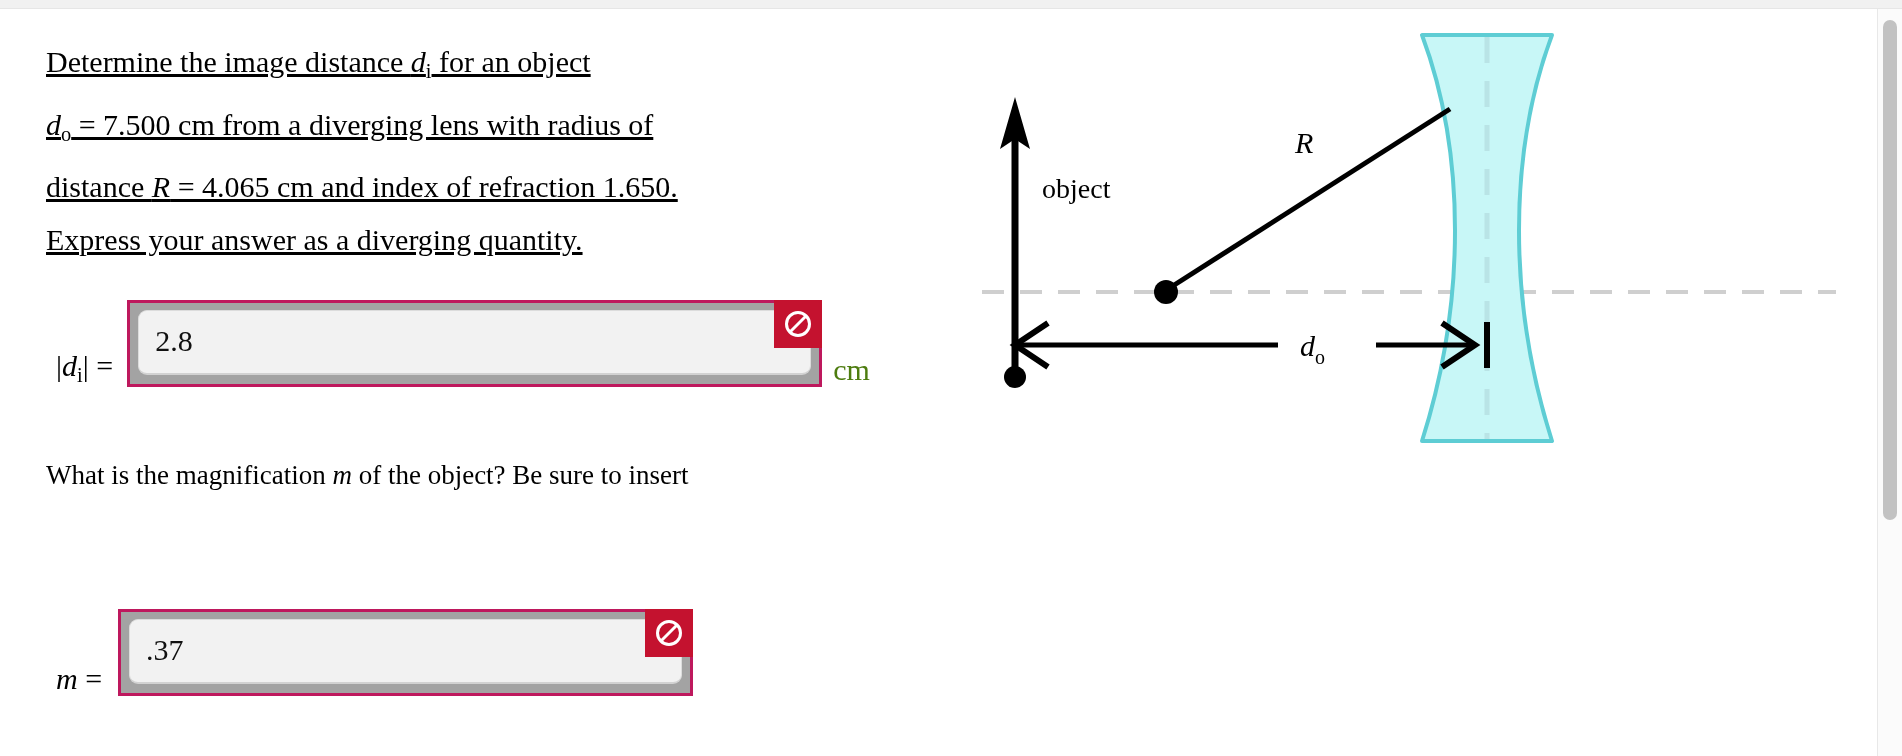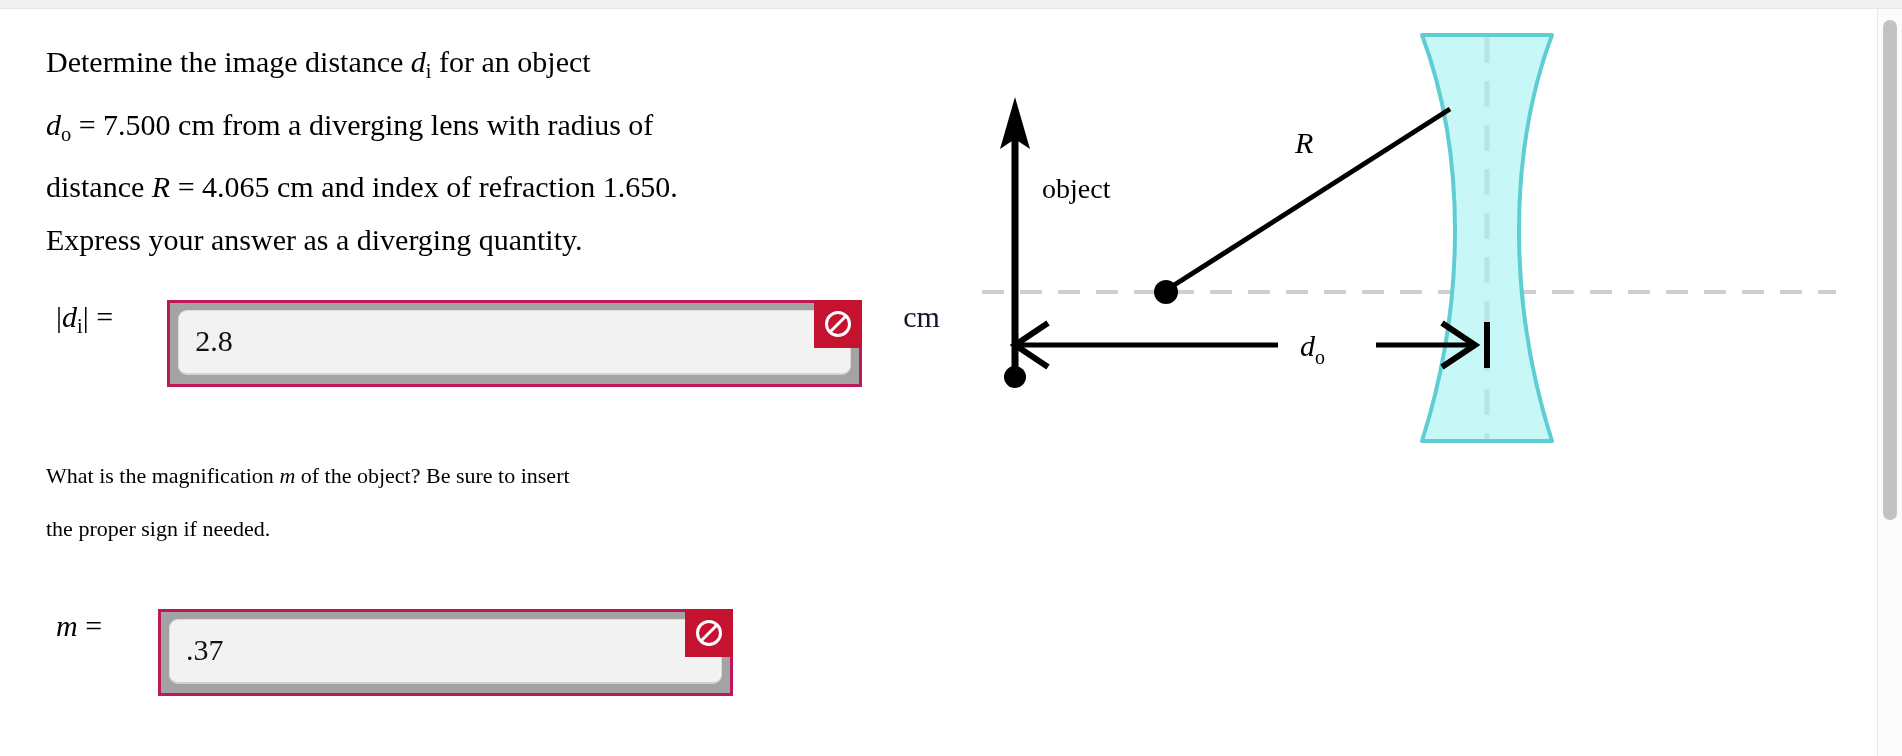--- a/index.html
+++ b/index.html
@@ -18,26 +18,26 @@
   #page {
     position:absolute; left:0; top:9px; width:1877px; height:747px;
     background:#ffffff;
   }
 
   
   #problem {
     position:absolute; left:46px; top:26px; width:830px;
     font-size:30px; line-height:53px; color:#000;
   }
-  #problem .ln { white-space:nowrap; }
+  #problem .ln { white-space:nowrap;text-decoration:underline; }
   var, .mvar { font-style:italic; font-family:"Liberation Serif","DejaVu Serif",serif; }
   .sub { font-size:0.68em; font-style:normal; vertical-align:-0.28em; letter-spacing:0; }
 
   
-  .ansrow { position:absolute; display:flex; align-items:flex-start;gap:40px; }
+  .ansrow { position:absolute; display:flex; align-items:flex-end; }
   .anslabel {
     font-size:30px; color:#000; white-space:nowrap;
     font-family:"Liberation Serif","DejaVu Serif",serif;
   }
   .redbox {
     position:relative;
     border:3px solid #be185d;
     background:#a3a3a3;
     padding:7px 8px 9px 8px;
   }
@@ -56,21 +56,21 @@
     display:block;
   }
   .badge {
     position:absolute;
     top:-10px; right:-11px;
     width:48px; height:48px;
     background:#c4122f;
     display:flex; align-items:center; justify-content:center;
   }
   .badge svg { display:block; }
-  .unit { font-size:30px; margin-left:1px; color:#0f172a; }
+  .unit { font-size:30px; margin-left:11px; color:#4d7c0f; }
 
   
   #diagram { position:absolute; left:960px; top:14px; width:900px; height:520px; }
   #diagram svg { display:block; }
   .dlabel { font-family:"Liberation Serif","DejaVu Serif",serif; font-size:28px; fill:#000; }
   .dlabel-i { font-family:"Liberation Serif","DejaVu Serif",serif; font-size:30px; font-style:italic; fill:#000; }
   .dlabel-sub { font-family:"Liberation Serif","DejaVu Serif",serif; font-size:20px; font-style:normal; fill:#000; }
 
   
   #scrollbar {
@@ -112,23 +112,22 @@
               <line x1="5.6" y1="18.4" x2="18.4" y2="5.6" stroke="#ffffff" stroke-width="2.4"></line>
             </svg>
           </span>
         </div>
       </div>
     </div>
 
     <div class="unit">cm</div>
   </div>
 
-  <div id="q2" style="position:absolute; left:46px; top:440px; width:900px; font-size:22px; line-height:53px; color:#000;">
+  <div id="q2" style="position:absolute; left:46px; top:440px; width:900px; font-size:27px; line-height:53px; color:#000;">
     <div class="ln"><span>What is the magnification </span><var>m</var><span> of the object? Be sure to insert</span></div>
-    <div class="ln">the proper sign if needed.</div>
   </div>
 
   <div class="ansrow" style="left:56px; top:600px;">
     <div class="anslabel"><var>m</var><span> =</span></div>
 
     <div class="redbox" style="margin-left:16px; width:575px;">
       <div class="fieldwrap">
         <input class="field" type="text" value=".37" style="">
         <div class="badge">
           <span>

